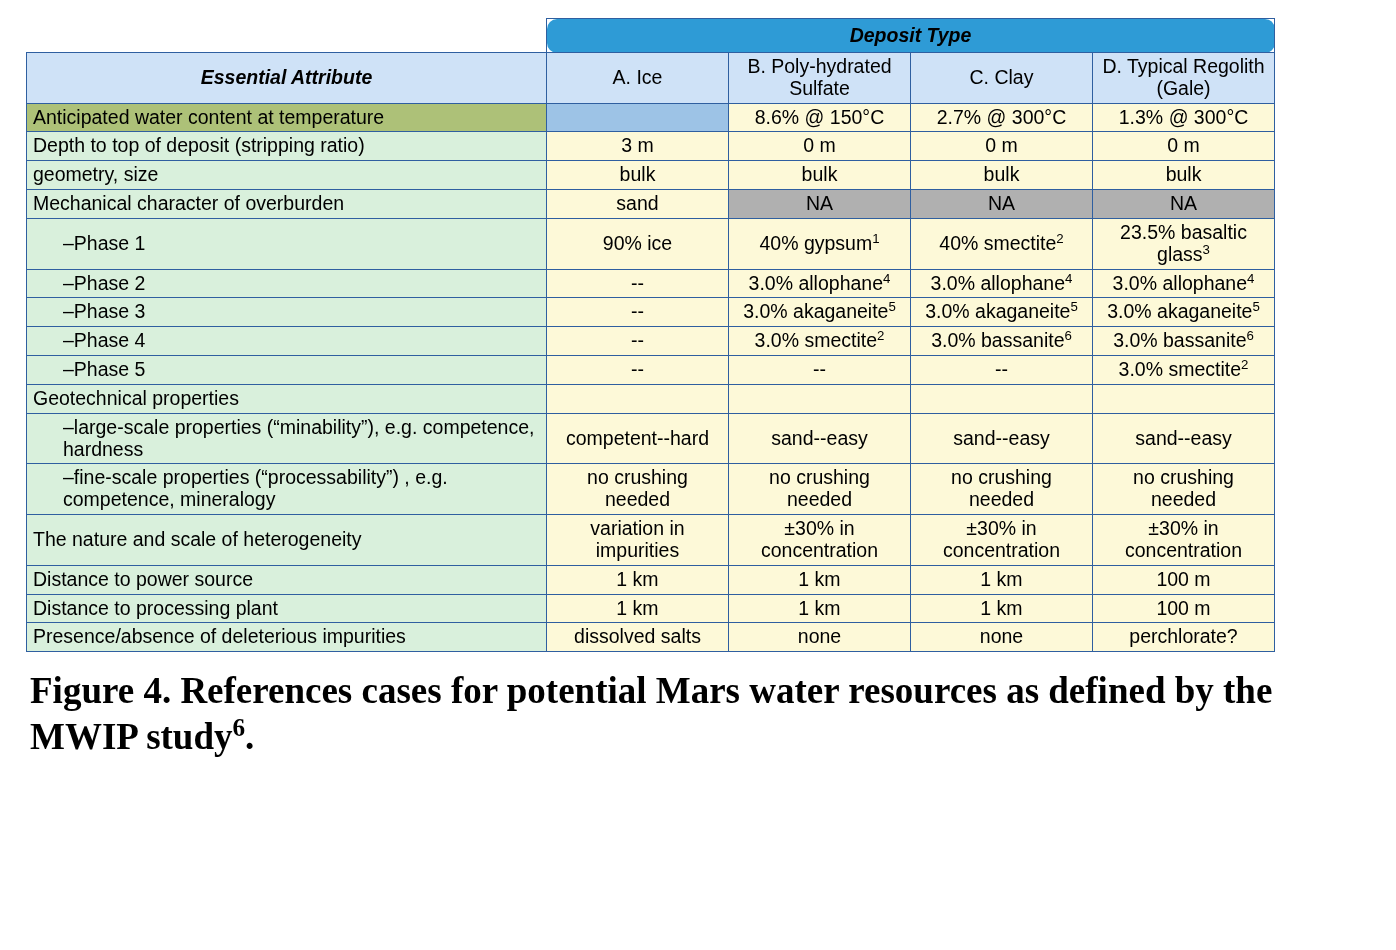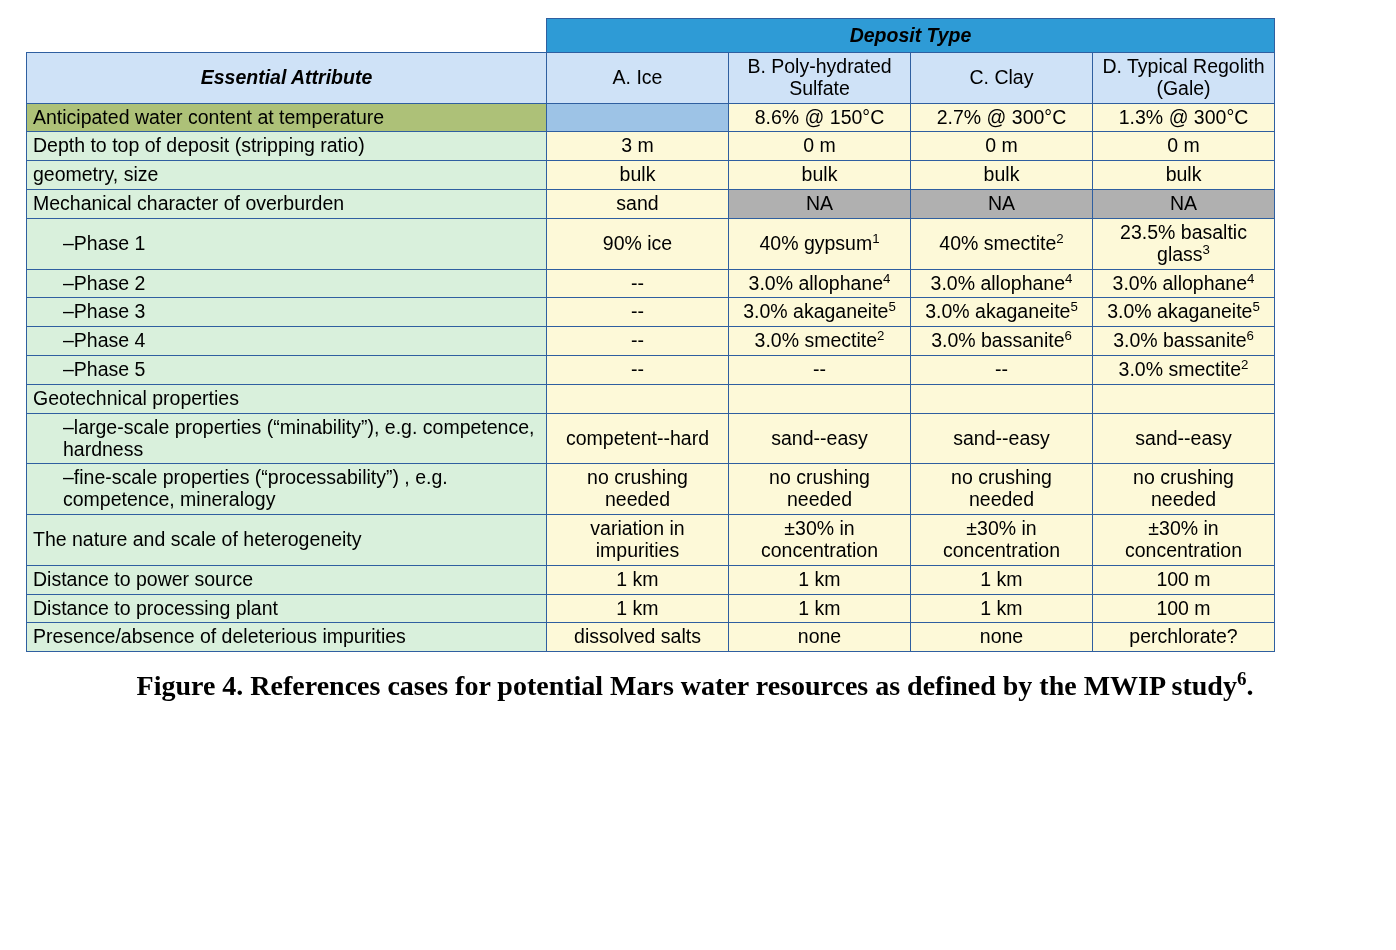--- a/index.html
+++ b/index.html
@@ -42,20 +42,21 @@
   col.c4 { width: 182px; }
 
   .deposit-head {
     background: #2e9bd6;
     color: #000000;
     text-align: center;
     font-style: italic;
     font-weight: bold;
     font-size: 20px;
     height: 34px;
+    border-radius: 10px;
   }
   .corner-blank {
     border: none !important;
     background: transparent;
   }
   .attr-head {
     background: #cfe2f7;
     text-align: center;
     font-style: italic;
     font-weight: bold;
@@ -95,24 +96,23 @@
   .val.blue {
     background: #9dc3e6;
   }
   sup { font-size: 0.68em; vertical-align: super; line-height: 0; }
 
   .caption {
     margin-top: 16px;
     margin-left: 4px;
     font-family: "Liberation Serif", serif;
     font-weight: bold;
-    font-size: 28px;
+    font-size: 37px;
     line-height: 1.25;
     max-width: 1330px;
-    text-align: center;
   }
 </style>
 </head>
 <body>
 
 <div id="page">
 
   <table class="mwip">
     <colgroup>
       <col class="attr">

